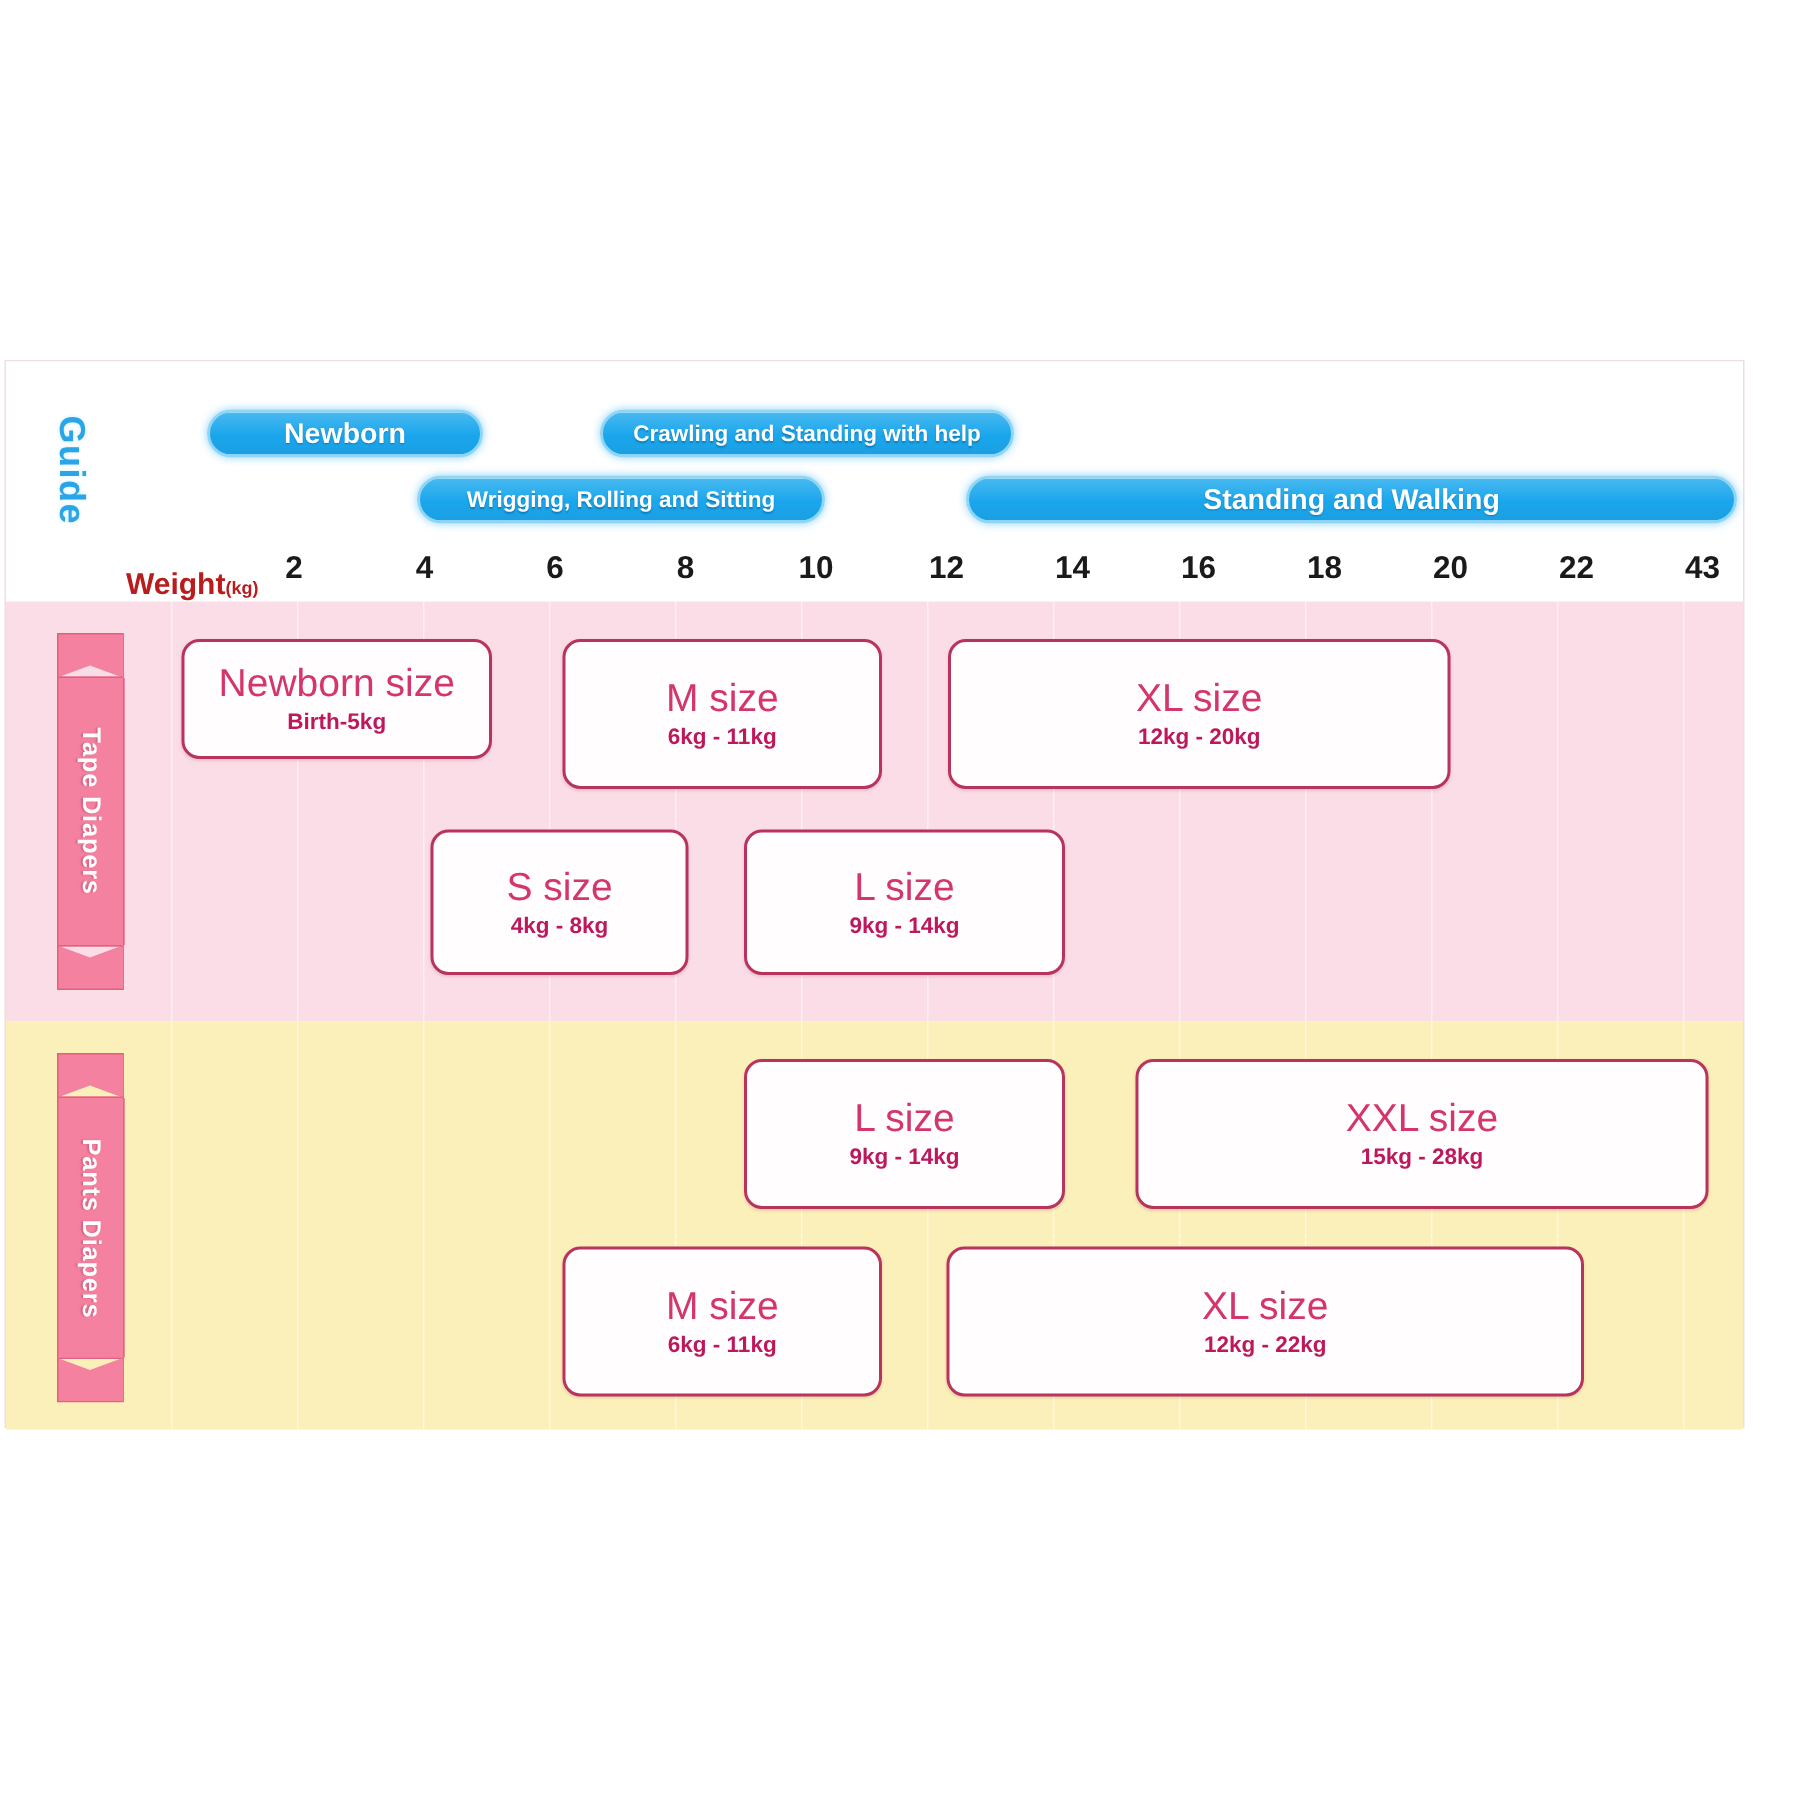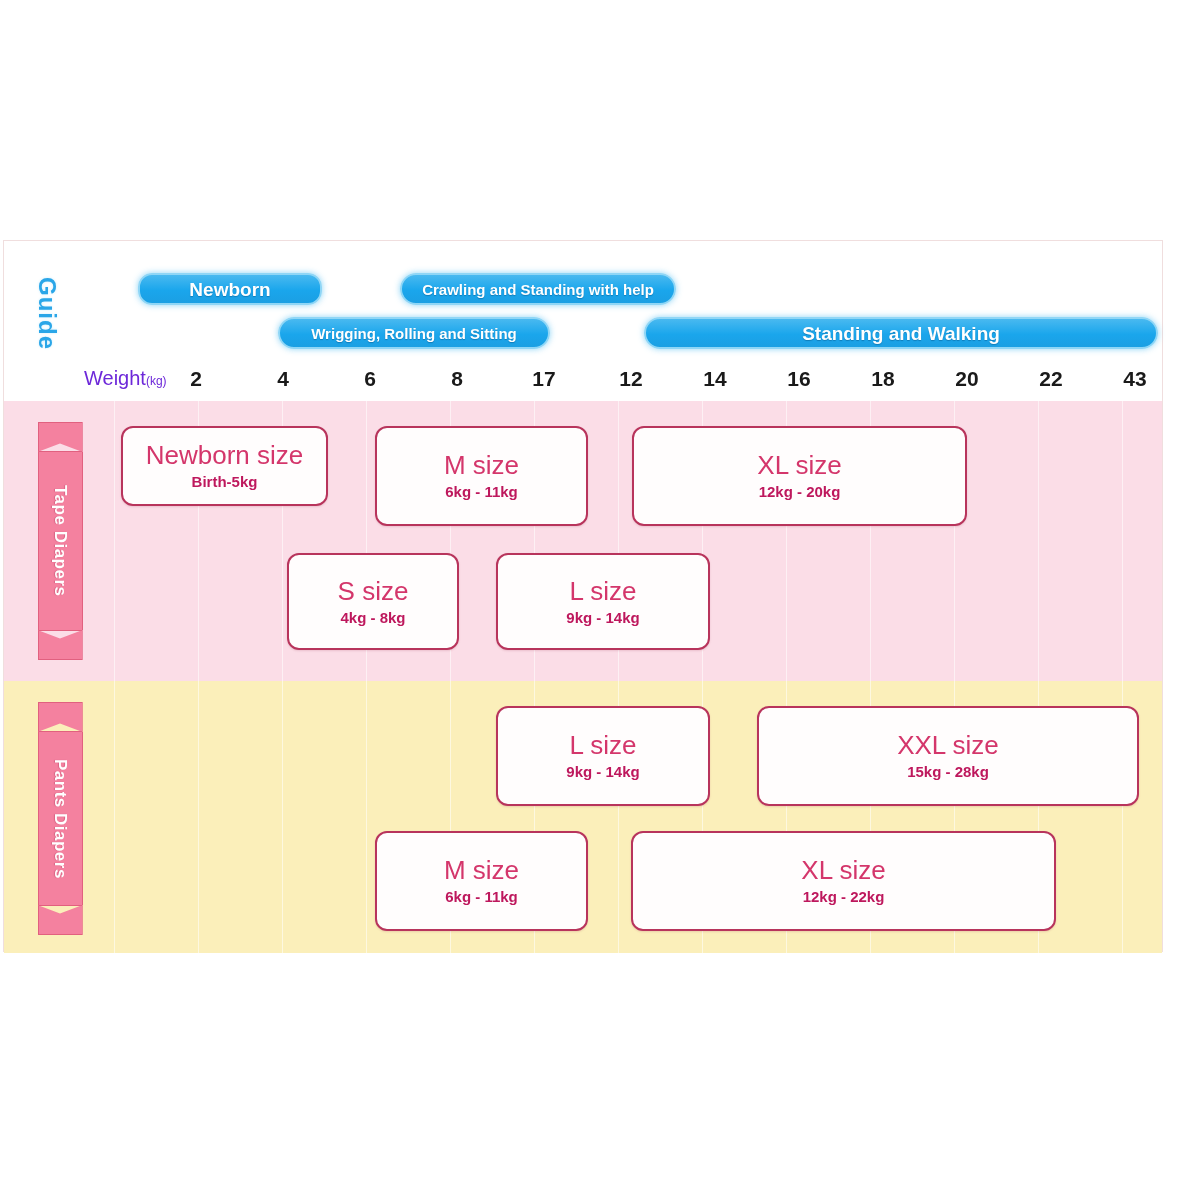--- a/index.html
+++ b/index.html
@@ -38,24 +38,24 @@
     letter-spacing: 1px;
     writing-mode: vertical-rl;
     text-orientation: mixed;
     text-align: center;
     line-height: 34px;
     text-shadow: 0 0 3px #cfeefc;
   }
 
   .weight-axis-label {
     position: absolute;
-    left: 80px; top: 126px;
+    left: 80px; top: 138px;
     font-size: 20px;
-    font-weight: normal;
-    color: #6d28d9;
+    font-weight: bold;
+    color: #b91c1c;
     white-space: nowrap;
   }
   .weight-axis-label .unit { font-size: 12px; vertical-align: baseline; }
 
   .tick {
     position: absolute;
     top: 126px;
     font-size: 21px;
     font-weight: bold;
     color: #1a1a1a;
@@ -174,30 +174,30 @@
 
     <div class="weight-axis-label">
       <span>Weight</span><span class="unit">(kg)</span>
     </div>
 
     <div class="tick" style="left:192px">2</div>
 
     <div class="tick" style="left:279px">4</div>
     <div class="tick" style="left:366px">6</div>
     <div class="tick" style="left:453px">8</div>
-    <div class="tick" style="left:540px">17</div>
+    <div class="tick" style="left:540px">10</div>
     <div class="tick" style="left:627px">12</div>
     <div class="tick" style="left:711px">14</div>
     <div class="tick" style="left:795px">16</div>
     <div class="tick" style="left:879px">18</div>
     <div class="tick" style="left:963px">20</div>
     <div class="tick" style="left:1047px">22</div>
     <div class="tick" style="left:1131px">43</div>
 
-    <div class="pill" style="left:134px; top:32px; width:184px; font-size:19px;border-radius:14px;">Newborn</div>
+    <div class="pill" style="left:134px; top:32px; width:184px; font-size:19px;">Newborn</div>
 
     <div class="pill" style="left:396px; top:32px; width:276px; font-size:15px;">Crawling and Standing with help</div>
 
 
     <div class="pill" style="left:274px; top:76px; width:272px; font-size:15px;">Wrigging, Rolling and Sitting</div>
 
     <div class="pill" style="left:624px; top:76px; width:514px; font-size:19px;margin-left:16px;">Standing and Walking</div>
   </div>
 
   <div class="band tape">

